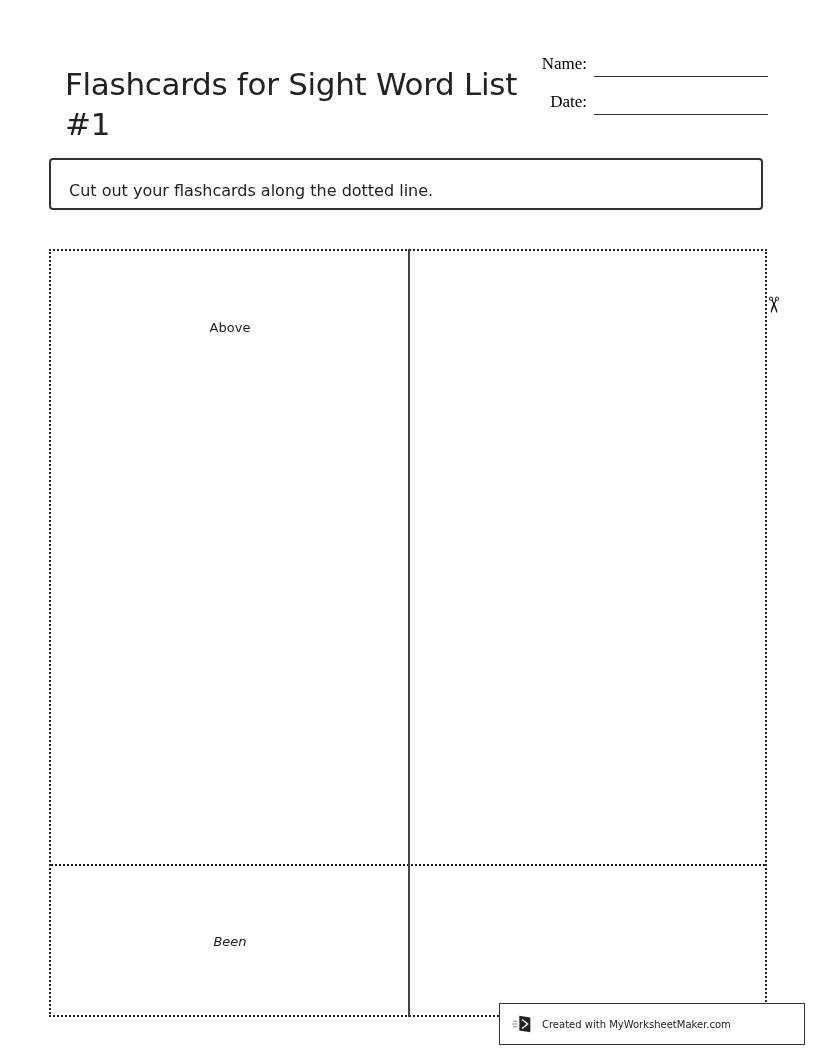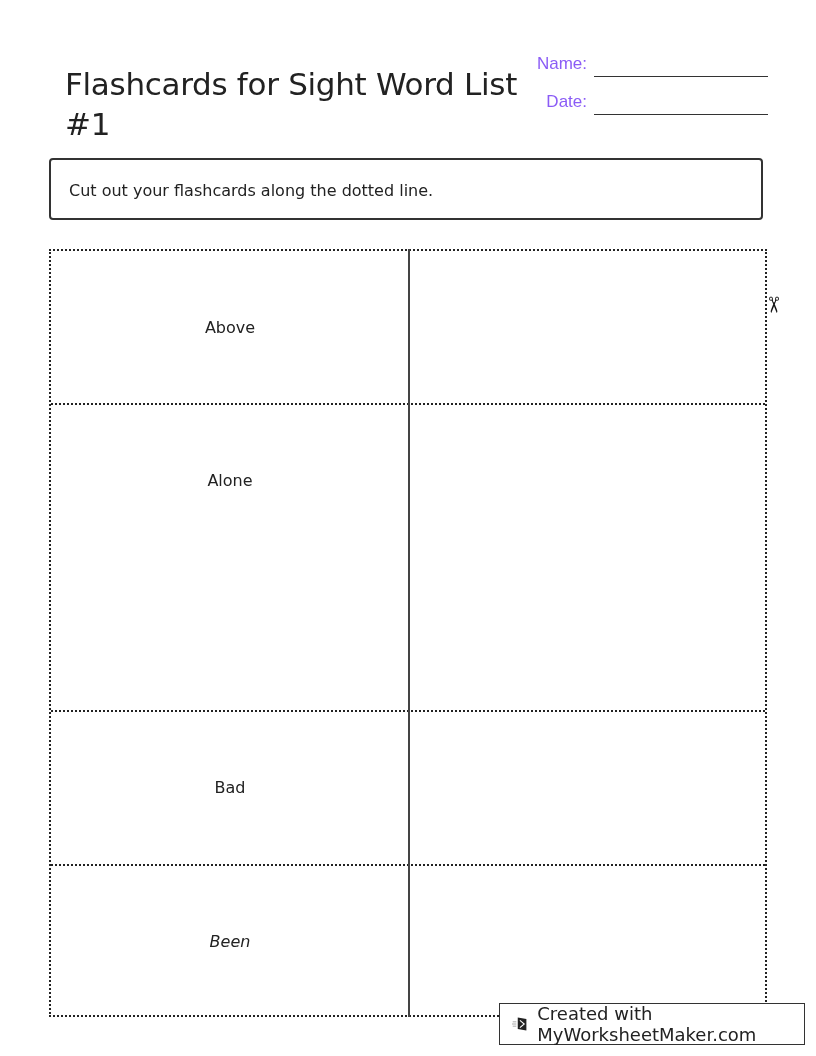--- a/index.html
+++ b/index.html
@@ -1,38 +1,38 @@
 <!DOCTYPE html>
 <html><head>
 <meta charset="utf-8">
 <style>
   html, body { margin:0; padding:0; }
   body { width:816px; height:1056px; background:#fff; position:relative; overflow:hidden;
          font-family:"DejaVu Sans", sans-serif; color:#222; }
   .title { position:absolute; left:49px; top:48px; width:460px; font-size:31px; line-height:40px;
            font-weight:normal; color:#222; letter-spacing:-0.3px; margin:16px; }
-  .field { position:absolute; font-family:Liberation Sans, sans-serif; font-size:17px; color:#8b5cf6; }
+  .field { position:absolute; font-family:Liberation Serif, serif; font-size:17px; color:#000000; }
   .field-label { position:absolute; text-align:right; width:70px; }
   .field-line { position:absolute; border-bottom:1.5px solid #333; }
-  .instructions { position:absolute; left:49px; top:158px; width:714px; height:62px;
+  .instructions { position:absolute; left:49px; top:158px; width:714px; height:52px;
                   border:2px solid #333; border-radius:4px; box-sizing:border-box; }
   .instructions span { position:absolute; left:18px; top:21px; font-size:16px; color:#222; }
   .grid { position:absolute; left:49px; top:249px; width:718px; height:768px; box-sizing:border-box;
           border:2px dotted #222; }
   .row { position:absolute; left:0; width:100%; height:153.6px; box-sizing:border-box; }
   .row.sep { border-top:2px dotted #222; }
   .word { position:absolute; left:0; width:358px; top:0; height:100%; display:flex;
-          align-items:center; justify-content:center; font-size:16px; color:#222; }
+          align-items:center; justify-content:center; font-size:13px; color:#222; }
   .center-line { position:absolute; left:357px; top:-2px; width:2px; height:768px; background:#444; }
   .scissors { position:absolute; left:764px; top:294px; font-size:22px; line-height:22px; color:#111;
               transform:rotate(90deg); }
   .footer { position:absolute; left:499px; top:1003px; width:306px; height:42px; box-sizing:border-box;
             border:1.5px solid #333; background:#fff; display:flex; align-items:center; }
   .footer-logo { width:22px; height:22px; margin-left:12px; margin-right:8px; }
-  .footer-text { font-size:18px; color:#222; }
+  .footer-text { font-size:10px; color:#222; }
 </style>
 </head>
 <body>
 
 <h1 class="title">Flashcards for Sight Word List #1</h1>
 
 <div>
   <span class="field field-label" style="left:517px; top:54px;">Name:</span>
   <div class="field-line" style="left:594px; top:62px; width:174px; height:14px;"></div>
 </div>
@@ -42,26 +42,20 @@
 </div>
 
 <div class="instructions">
   <span>Cut out your flashcards along the dotted line.</span>
 </div>
 
 <div class="grid">
   <div class="row" style="top:0px;">
     <div class="word">Above</div>
   </div>
-  <div class="row sep" style="top:152px;">
-    <div class="word">Alone</div>
-  </div>
-  <div class="row sep" style="top:459px;">
-    <div class="word">Bad</div>
-  </div>
   <div class="row sep" style="top:613px;font-style:italic;">
     <div class="word">Been</div>
   </div>
   <div class="center-line"></div>
 </div>
 
 <div class="scissors">✂</div>
 
 <div class="footer">
   <svg class="footer-logo" viewBox="0 0 24 24">

